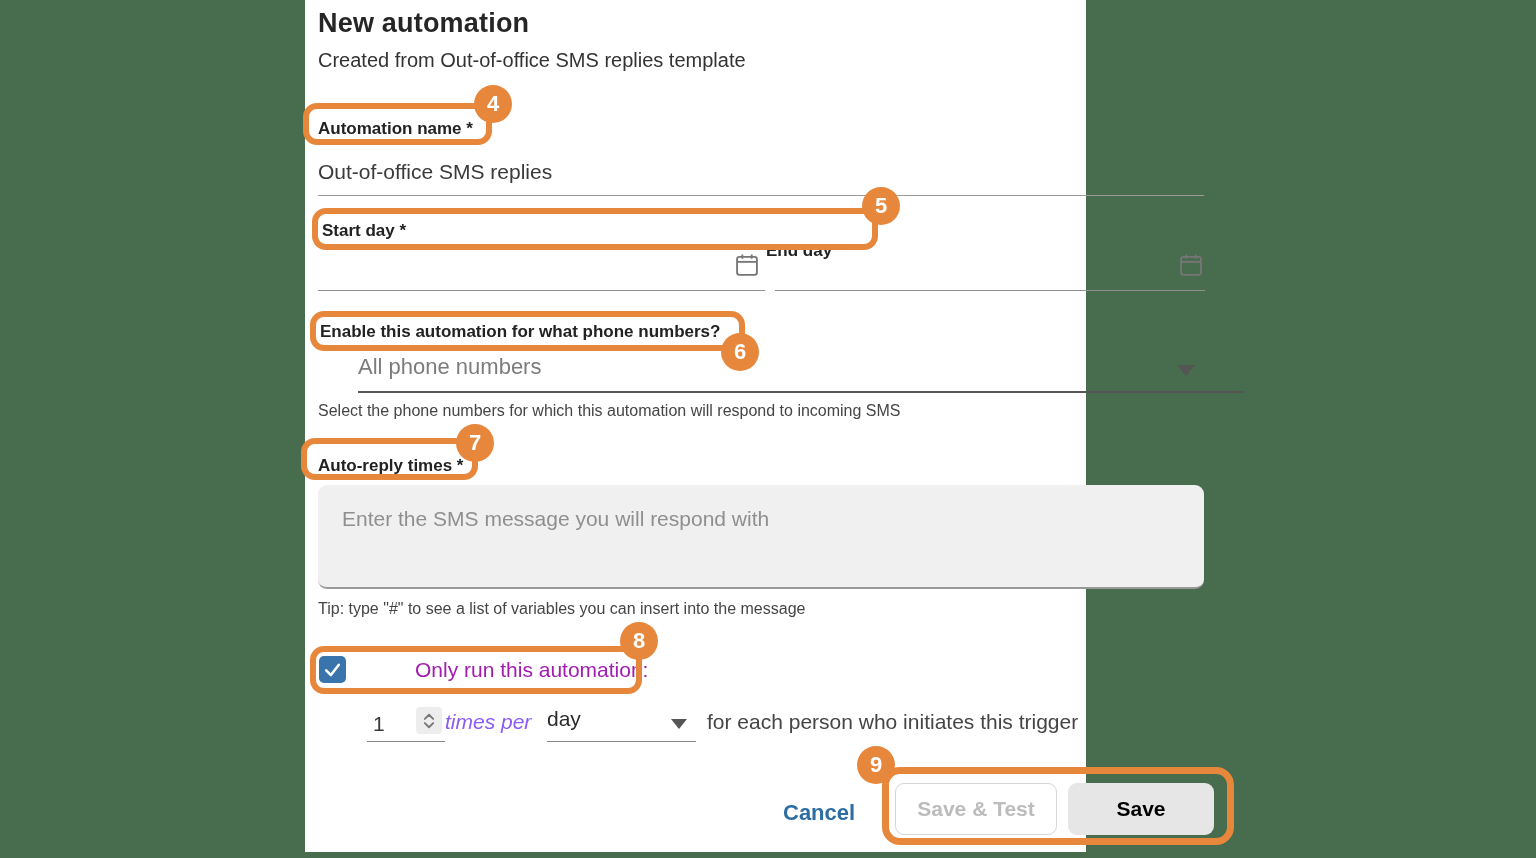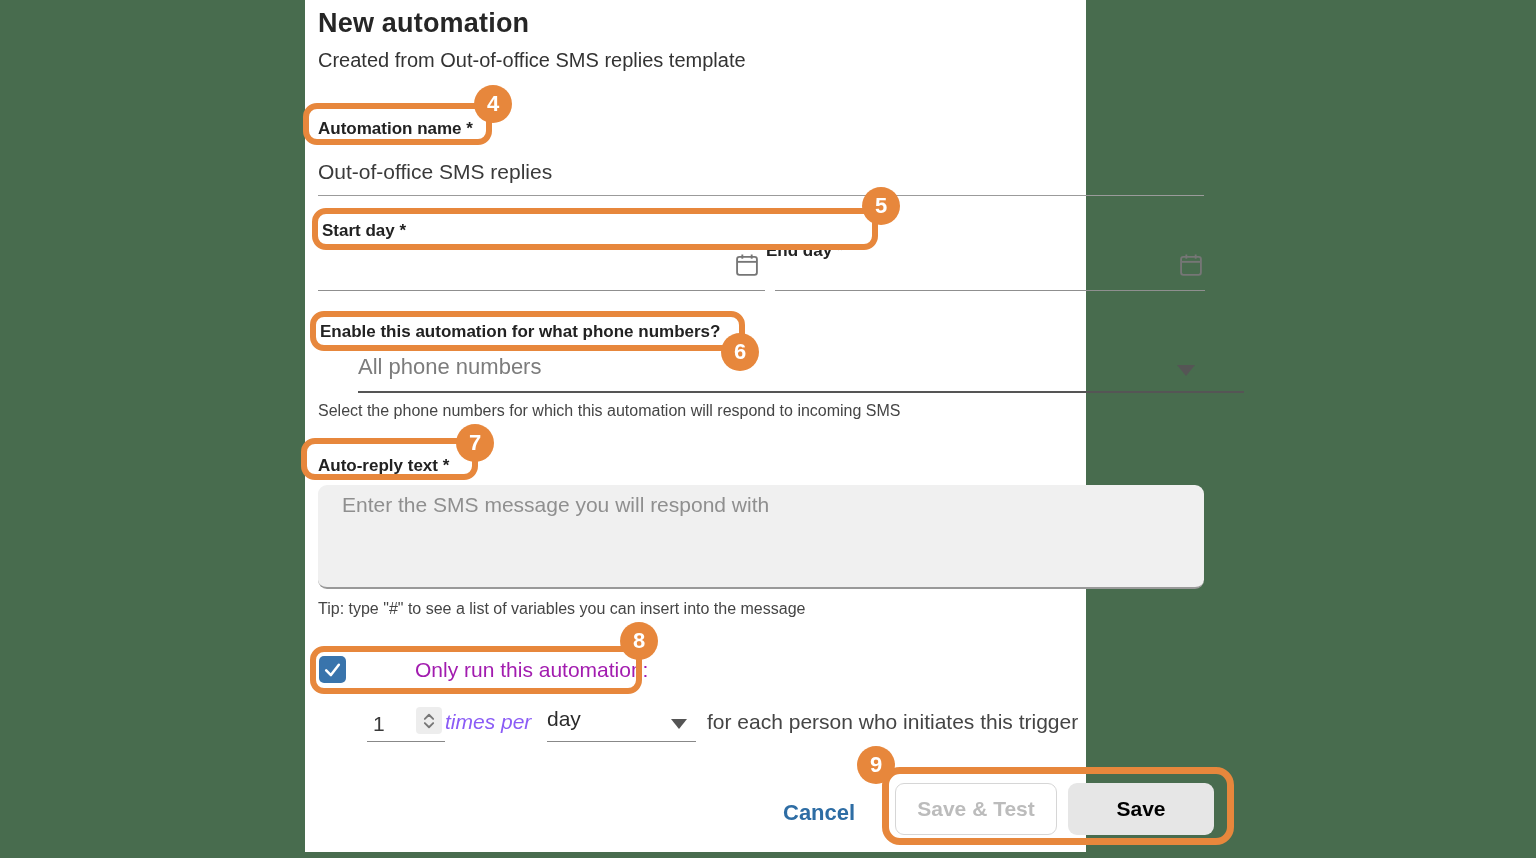--- a/index.html
+++ b/index.html
@@ -37,21 +37,21 @@
   .dropdown .value{font-size:22px;color:#7c7c7c;}
   .tri-down{
     width:0;height:0;border-left:9px solid transparent;border-right:9px solid transparent;
     border-top:11px solid #555;
   }
   .helper-text{font-size:16px;color:#454545;}
 
   .textarea{
     background:#f0f0f0;border:none;outline:none;resize:none;
     border-radius:9px;border-bottom:2px solid #999;
-    padding:8px 24px;font-family:"Liberation Sans",sans-serif;
+    padding:22px 24px;font-family:"Liberation Sans",sans-serif;
     font-size:21px;color:#555;
   }
   .textarea::placeholder{color:#8f8f8f;opacity:1;}
 
   .checkbox{
     width:27px;height:27px;background:#3974AC;border-radius:5px;
     display:flex;align-items:center;justify-content:center;cursor:pointer;
   }
   .stepper{
     width:26px;height:27px;background:#ededed;border-radius:4px;
@@ -115,21 +115,21 @@
       <line x1="16" y1="3" x2="16" y2="6.6" stroke="#767676" stroke-width="1.6"></line>
     </svg>
 
     <div class="abs field-label" style="left:15px;top:322px;">Enable this automation for what phone numbers?</div>
     <div class="abs dropdown" style="left:13px;top:354px;width:886px;height:39px;margin-left:40px;">
       <span class="value">All phone numbers</span>
     </div>
     <div class="abs tri-down" style="left:872px;top:365px;"></div>
     <div class="abs helper-text" style="left:13px;top:402px;">Select the phone numbers for which this automation will respond to incoming SMS</div>
 
-    <div class="abs field-label" style="left:13px;top:456px;">Auto-reply text *</div>
+    <div class="abs field-label" style="left:13px;top:456px;">Auto-reply times *</div>
     <textarea class="abs textarea" style="left: 13px; top: 485px; width: 886px; height: 104px;" placeholder="Enter the SMS message you will respond with"></textarea>
     <div class="abs helper-text" style="left:13px;top:600px;">Tip: type "#" to see a list of variables you can insert into the message</div>
 
     <div class="abs checkbox" style="left:14px;top:656px;">
       <svg width="19" height="19" viewBox="0 0 24 24">
         <polyline points="4,13 10,19 20,6" fill="none" stroke="#ffffff" stroke-width="3.2" stroke-linecap="round" stroke-linejoin="round"></polyline>
       </svg>
     </div>
     <div class="abs" style="left:62px;top:658px;font-size:21px;color:#a21caf;margin-left:48px;">Only run this automation:</div>
 

